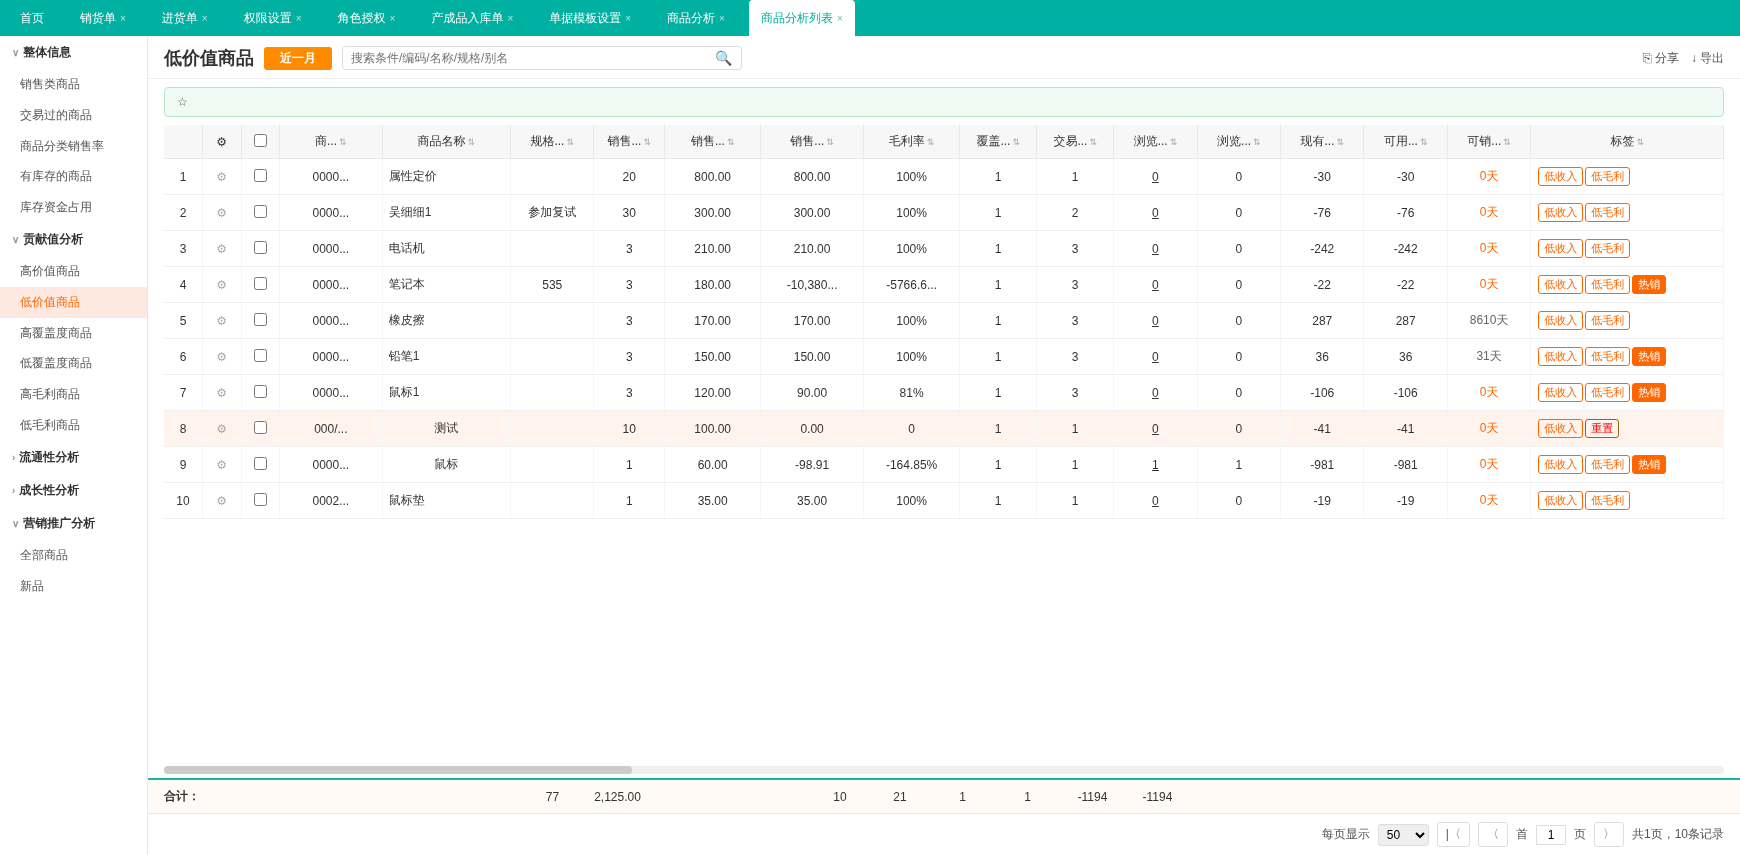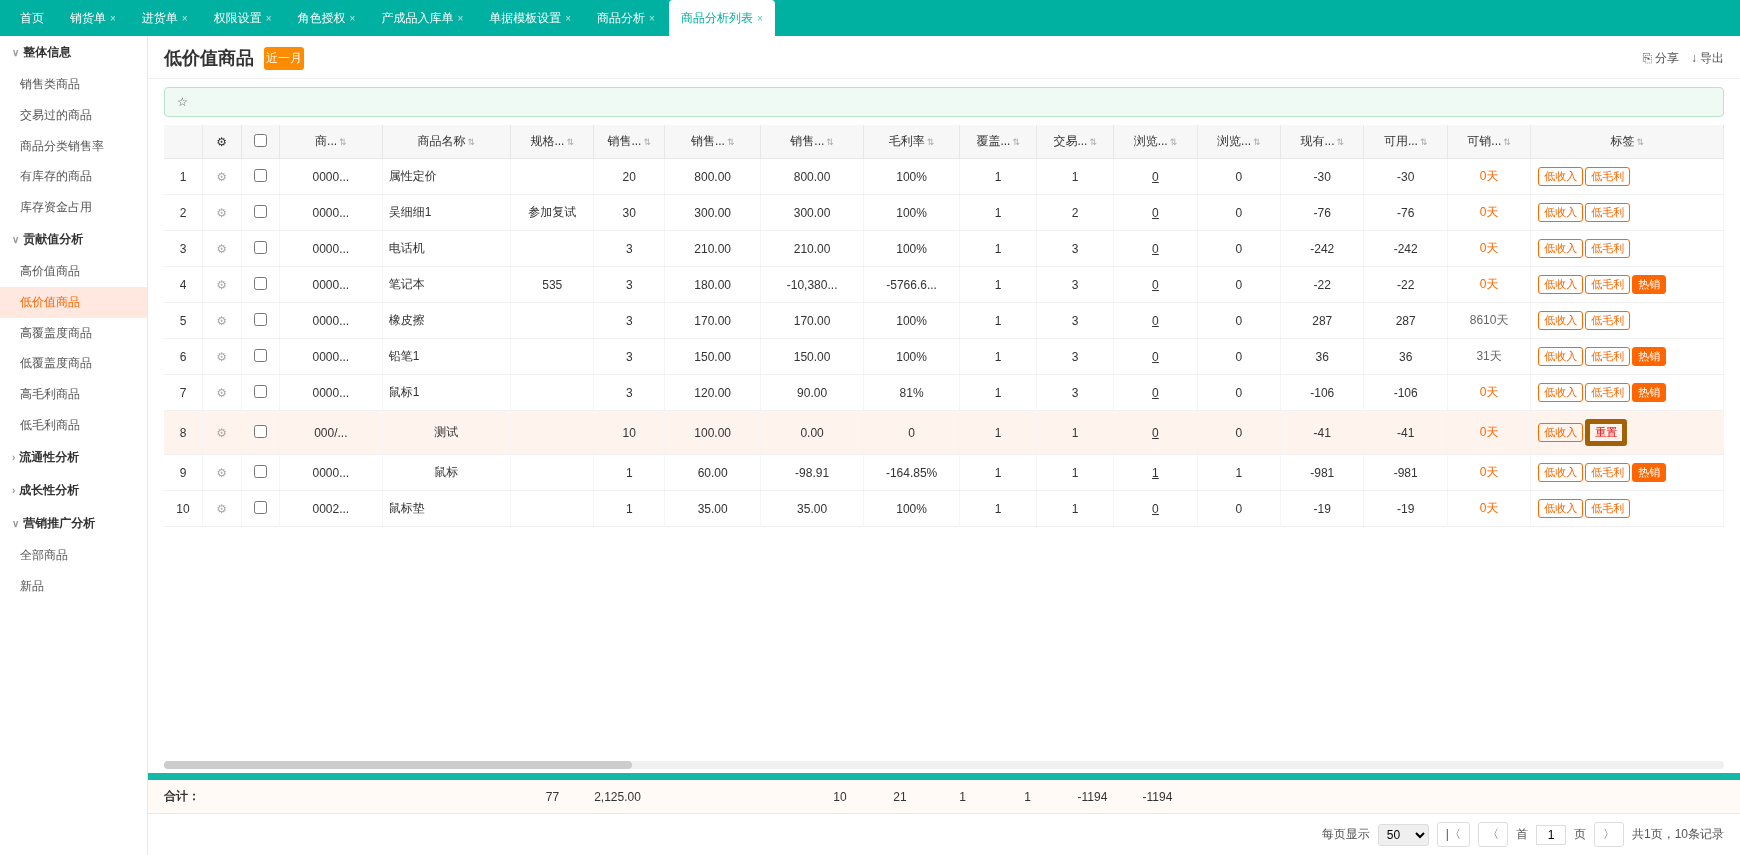--- a/index.html
+++ b/index.html
@@ -5,21 +5,21 @@
     * { box-sizing: border-box; margin: 0; padding: 0; font-family: 'Microsoft YaHei', Arial, sans-serif; font-size: 12px; }
     body { background: #f5f5f5; }
     
     
     .top-nav {
       background: #00b0a0;
       height: 36px;
       display: flex;
       align-items: flex-start;
       padding: 0 8px;
-      gap: 2px;
+      gap: 12px;
     }
     .nav-tab {
       color: #fff;
       padding: 0 12px;
       height: 36px;
       display: flex;
       align-items: center;
       cursor: pointer;
       white-space: nowrap;
       gap: 4px;
@@ -93,23 +93,24 @@
     .page-title {
       font-size: 18px;
       font-weight: bold;
       color: #333;
     }
     .filter-btn {
       background: #ff8c00;
       color: #fff;
       border: none;
       border-radius: 3px;
-      padding: 3px 2px;
+      padding: 3px 16px;
       cursor: pointer;
       font-size: 12px;
+      font-weight: bold;
     }
     .search-box {
       flex: 1;
       max-width: 400px;
       display: flex;
       align-items: center;
       border: 1px solid #ddd;
       border-radius: 4px;
       padding: 3px 8px;
       gap: 4px;
@@ -205,34 +206,34 @@
       border-radius: 3px;
       font-size: 11px;
       margin: 1px;
     }
     .tag-orange {
       color: #ff6600;
       border: 1px solid #ff6600;
     }
     .tag-red {
       color: #e00;
-      border: 5px solid #a16207;
+      border: 1px solid #a16207;
     }
     .tag-hot {
       background: #ff6600;
       color: #fff;
       border: 1px solid #ff6600;
     }
     .days-orange { color: #ff6600; }
     .days-grey { color: #666; }
     .underline-link { text-decoration: underline; cursor: pointer; color: #333; }
     
     
     .table-footer {
-      border-top: 7px solid #14b8a6;
+      border-top: 2px solid #14b8a6;
       background: #fffaf5;
       padding: 8px 16px;
       display: flex;
       align-items: center;
       gap: 20px;
       flex-shrink: 0;
     }
     .footer-label { color: #333; font-weight: bold; }
     .footer-values {
       display: flex;
@@ -396,20 +397,24 @@
     <div class="sidebar-item">
       <span>新品</span>
     </div>
   </div>
 
   <div class="content-area">
 
     <div class="page-header">
       <span class="page-title">低价值商品</span>
       <button class="filter-btn">近一月</button>
+      <div class="search-box">
+        <input type="text" placeholder="搜索条件/编码/名称/规格/别名" style="">
+        <span class="search-icon-btn">🔍</span>
+      </div>
       <div class="header-actions">
         <span class="action-link">
           <span>⎘</span>
           <span>分享</span>
         </span>
         <span class="action-link">
           <span>↓</span>
           <span>导出</span>
         </span>
       </div>

